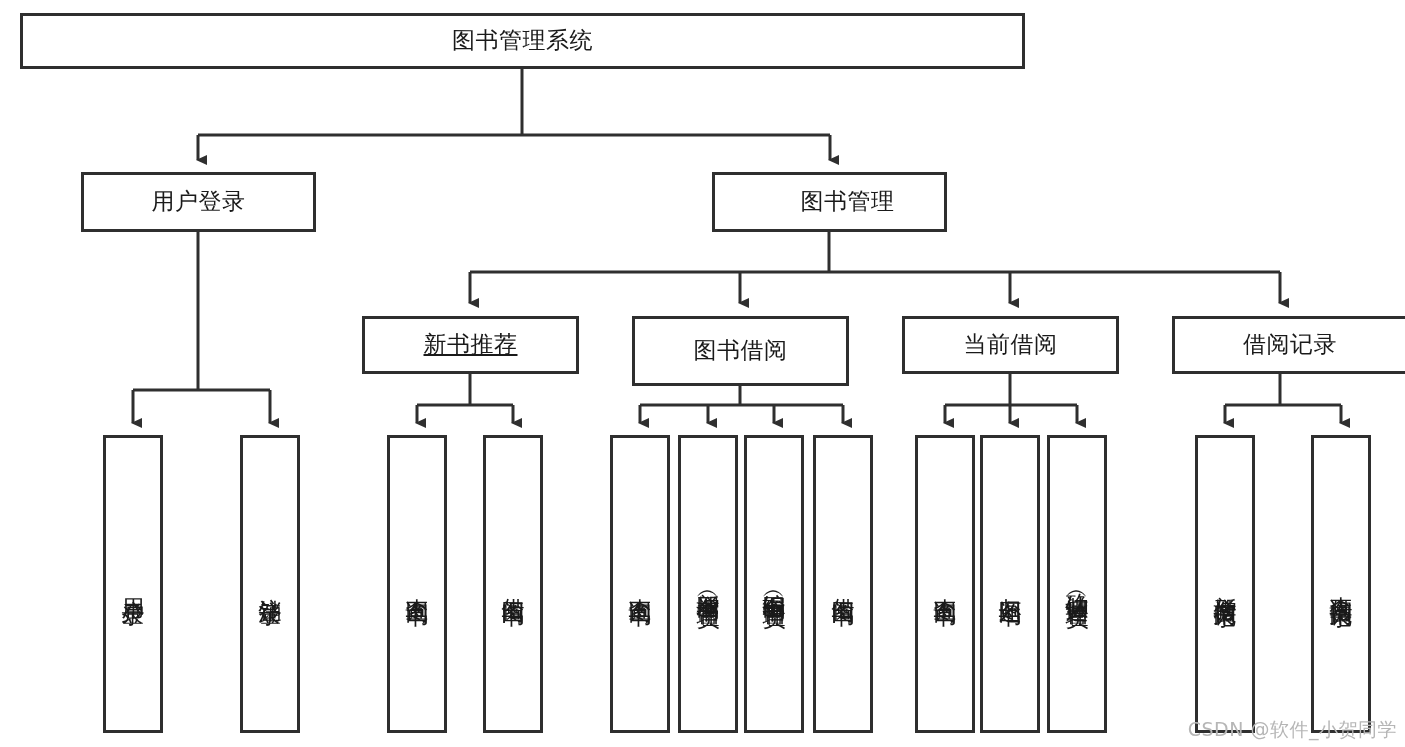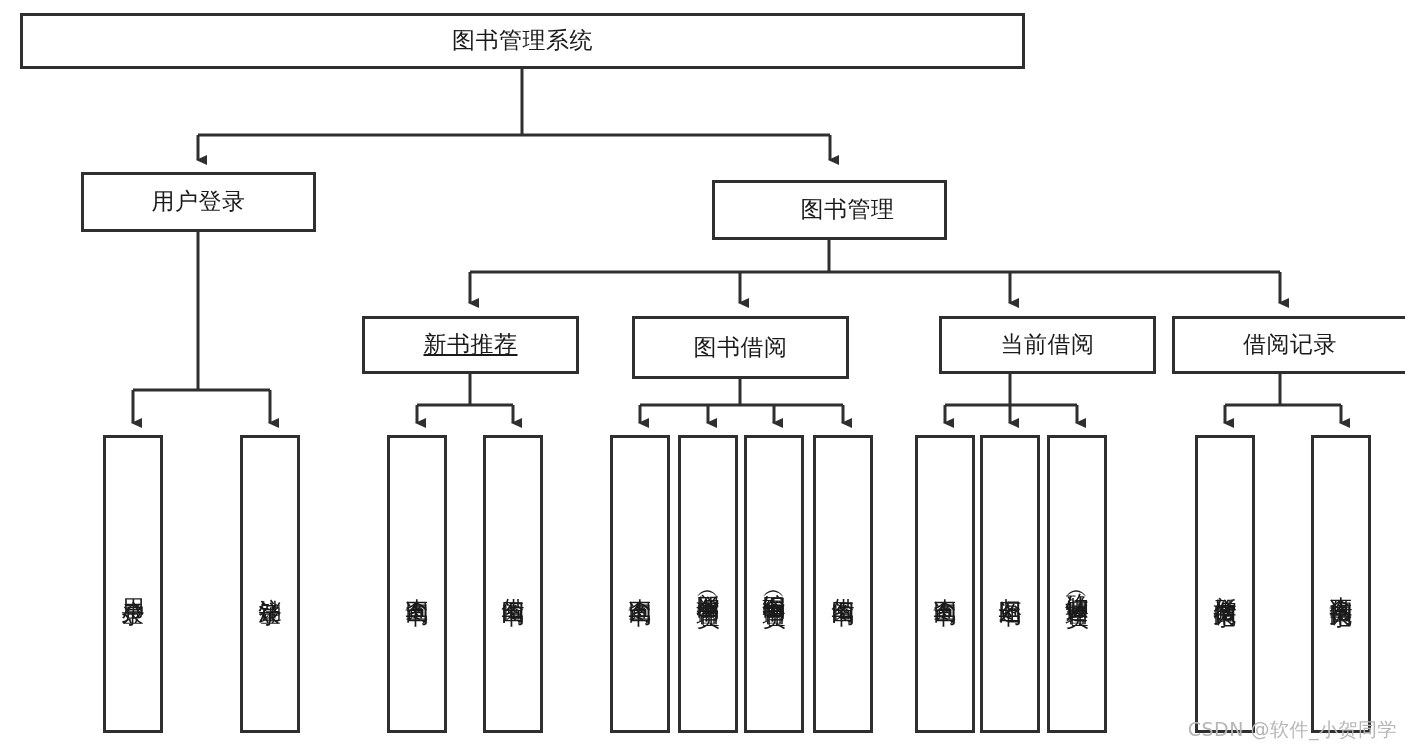--- a/index.html
+++ b/index.html
@@ -121,31 +121,31 @@
     </g>
   </svg>
 
   <div class="node horiz" style="left:20px; top:13px; width:1005px; height:56px;">
     <span>图书管理系统</span>
   </div>
 
   <div class="node horiz" style="left:81px; top:172px; width:235px; height:60px;">
     <span>用户登录</span>
   </div>
-  <div class="node horiz" style="left:712px; top:180px; width:235px; height:60px;padding-left:36px;">
+  <div class="node horiz" style="left:712px; top:172px; width:235px; height:60px;padding-left:36px;">
     <span>图书管理</span>
   </div>
 
   <div class="node horiz" style="left:362px; top:316px; width:217px; height:58px;text-decoration:underline;">
     <span>新书推荐</span>
   </div>
-  <div class="node horiz" style="left:632px; top:316px; width:217px; height:63px;">
+  <div class="node horiz" style="left:632px; top:316px; width:217px; height:70px;">
     <span>图书借阅</span>
   </div>
-  <div class="node horiz" style="left:902px; top:316px; width:217px; height:58px;margin-left:37px;">
+  <div class="node horiz" style="left:902px; top:316px; width:217px; height:58px;">
     <span>当前借阅</span>
   </div>
   <div class="node horiz" style="left:1172px; top:316px; width:236px; height:58px;">
     <span>借阅记录</span>
   </div>
 
   <div class="node vert" style="left:103px; top:435px; width:60px; height:298px;">
     <span class="vlabel">用户登录</span>
   </div>
   <div class="node vert" style="left:240px; top:435px; width:60px; height:298px;">

